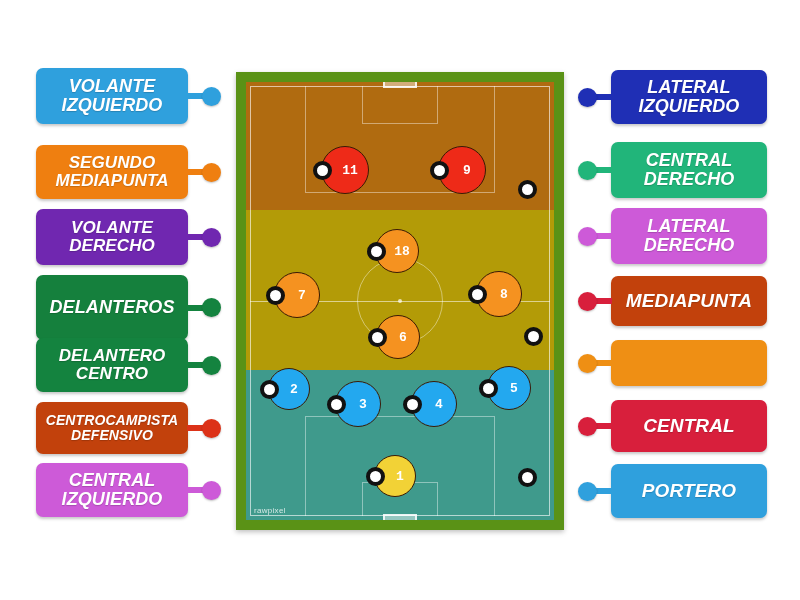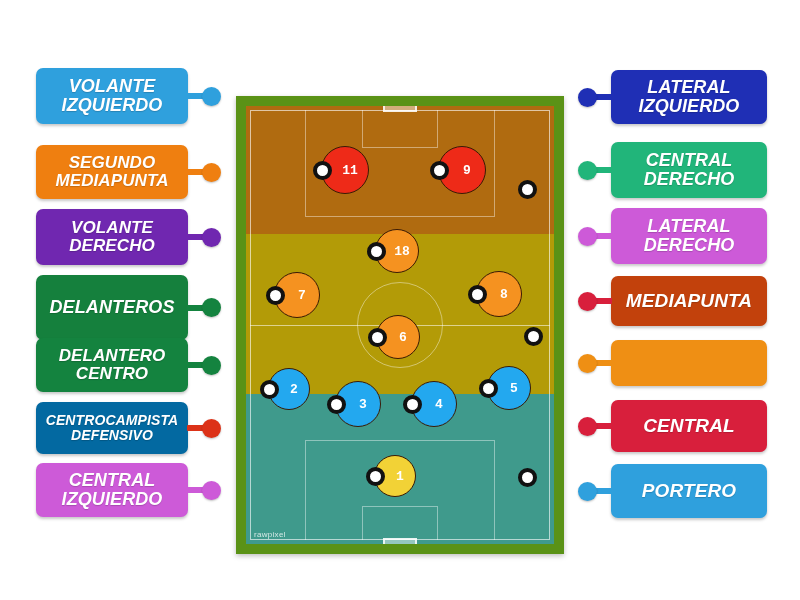--- a/index.html
+++ b/index.html
@@ -58,21 +58,20 @@
   .chip.right .stub { left: -16px; }
   .chip.right .knob { left: -33px; }
 
   
   #pitch {
     position: absolute;
     left: 236px; top: 72px;
     width: 328px; height: 458px;
     background: #5a9216;
     box-shadow: 0 2px 5px rgba(0,0,0,.25);
-    margin-top: 24px;
   }
   #pitch-inner {
     position: absolute;
     left: 10px; top: 10px; right: 10px; bottom: 10px;
     background: #b06b10;
     overflow: hidden;
   }
   .zone { position: absolute; left: 0; right: 0; }
   .line {
     position: absolute;
@@ -230,21 +229,21 @@
         <span class="txt">DELANTEROS</span>
         <span class="stub" style="background: rgb(20, 131, 63);"></span>
         <span class="knob" style="background: rgb(20, 131, 63);"></span>
       </div>
       <div class="chip left" style="background: rgb(20, 131, 63); top: 338px; height: 54px; font-size: 17px; left: 36px; width: 152px;">
         <span class="txt">DELANTERO
 CENTRO</span>
         <span class="stub" style="background: rgb(20, 131, 63);"></span>
         <span class="knob" style="background: rgb(20, 131, 63);"></span>
       </div>
-      <div class="chip left" style="background: #0369a1; top: 402px; height: 52px; font-size: 14px; left: 36px; width: 152px;">
+      <div class="chip left" style="background: #c2410c; top: 402px; height: 52px; font-size: 14px; left: 36px; width: 152px;">
         <span class="txt">CENTROCAMPISTA
 DEFENSIVO</span>
         <span class="stub" style="background: rgb(220, 50, 24);"></span>
         <span class="knob" style="background: rgb(220, 50, 24);"></span>
       </div>
       <div class="chip left" style="background: rgb(205, 90, 216); top: 463px; height: 54px; font-size: 18px; left: 36px; width: 152px;">
         <span class="txt">CENTRAL
 IZQUIERDO</span>
         <span class="stub" style="background: rgb(205, 90, 216);"></span>
         <span class="knob" style="background: rgb(205, 90, 216);"></span>

